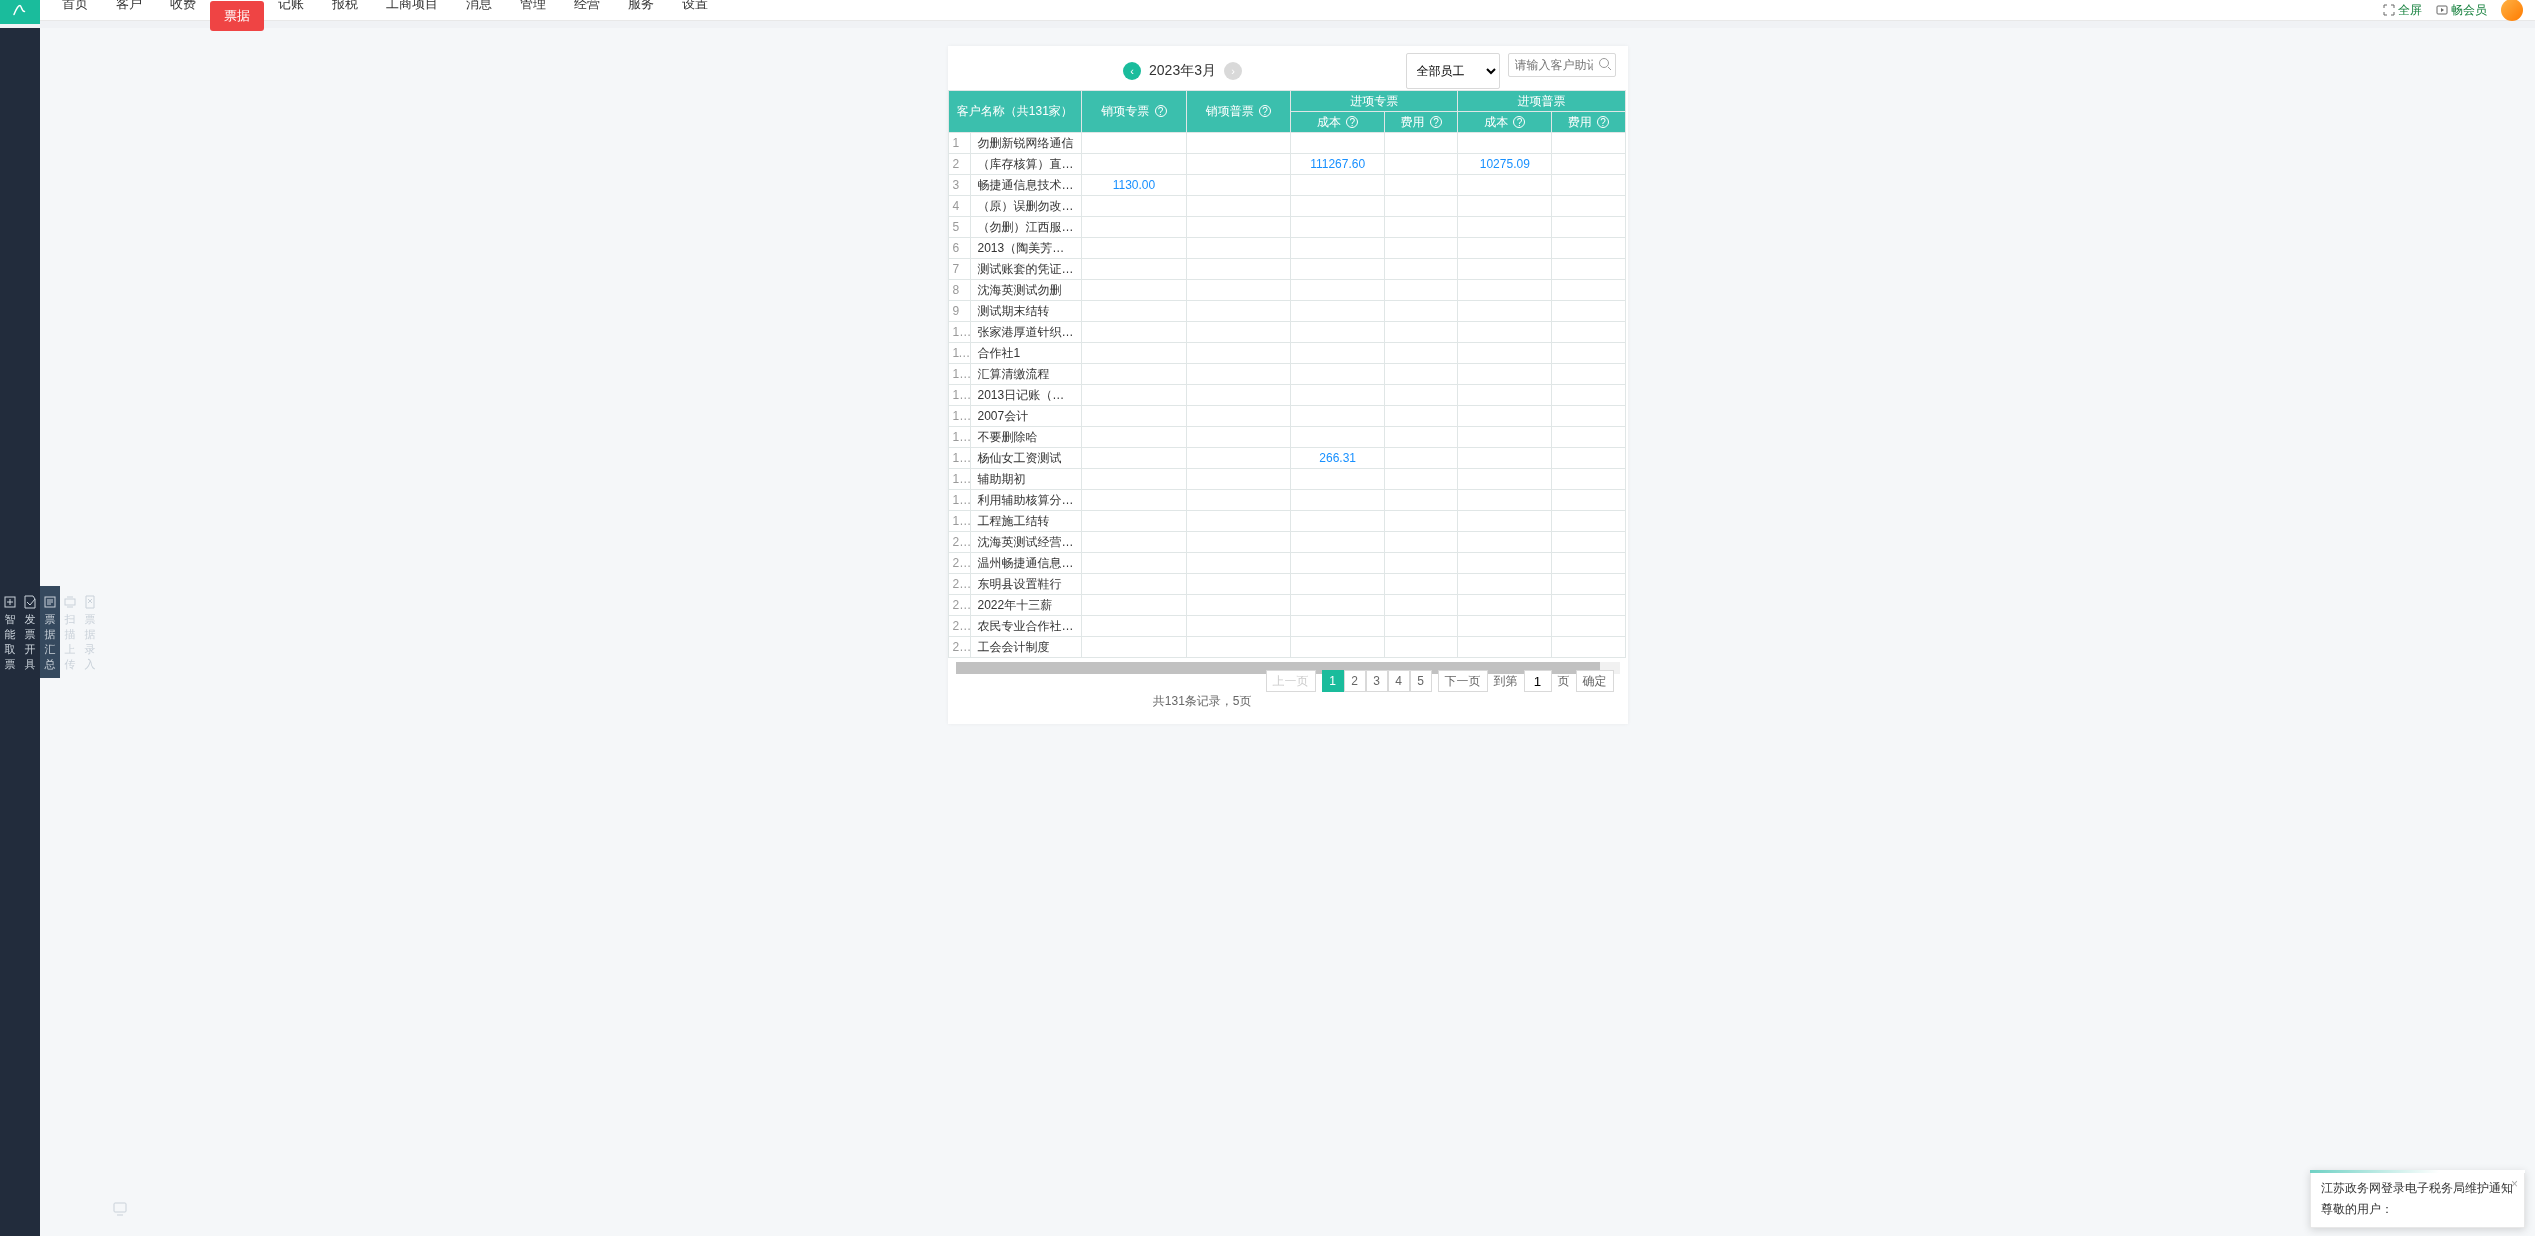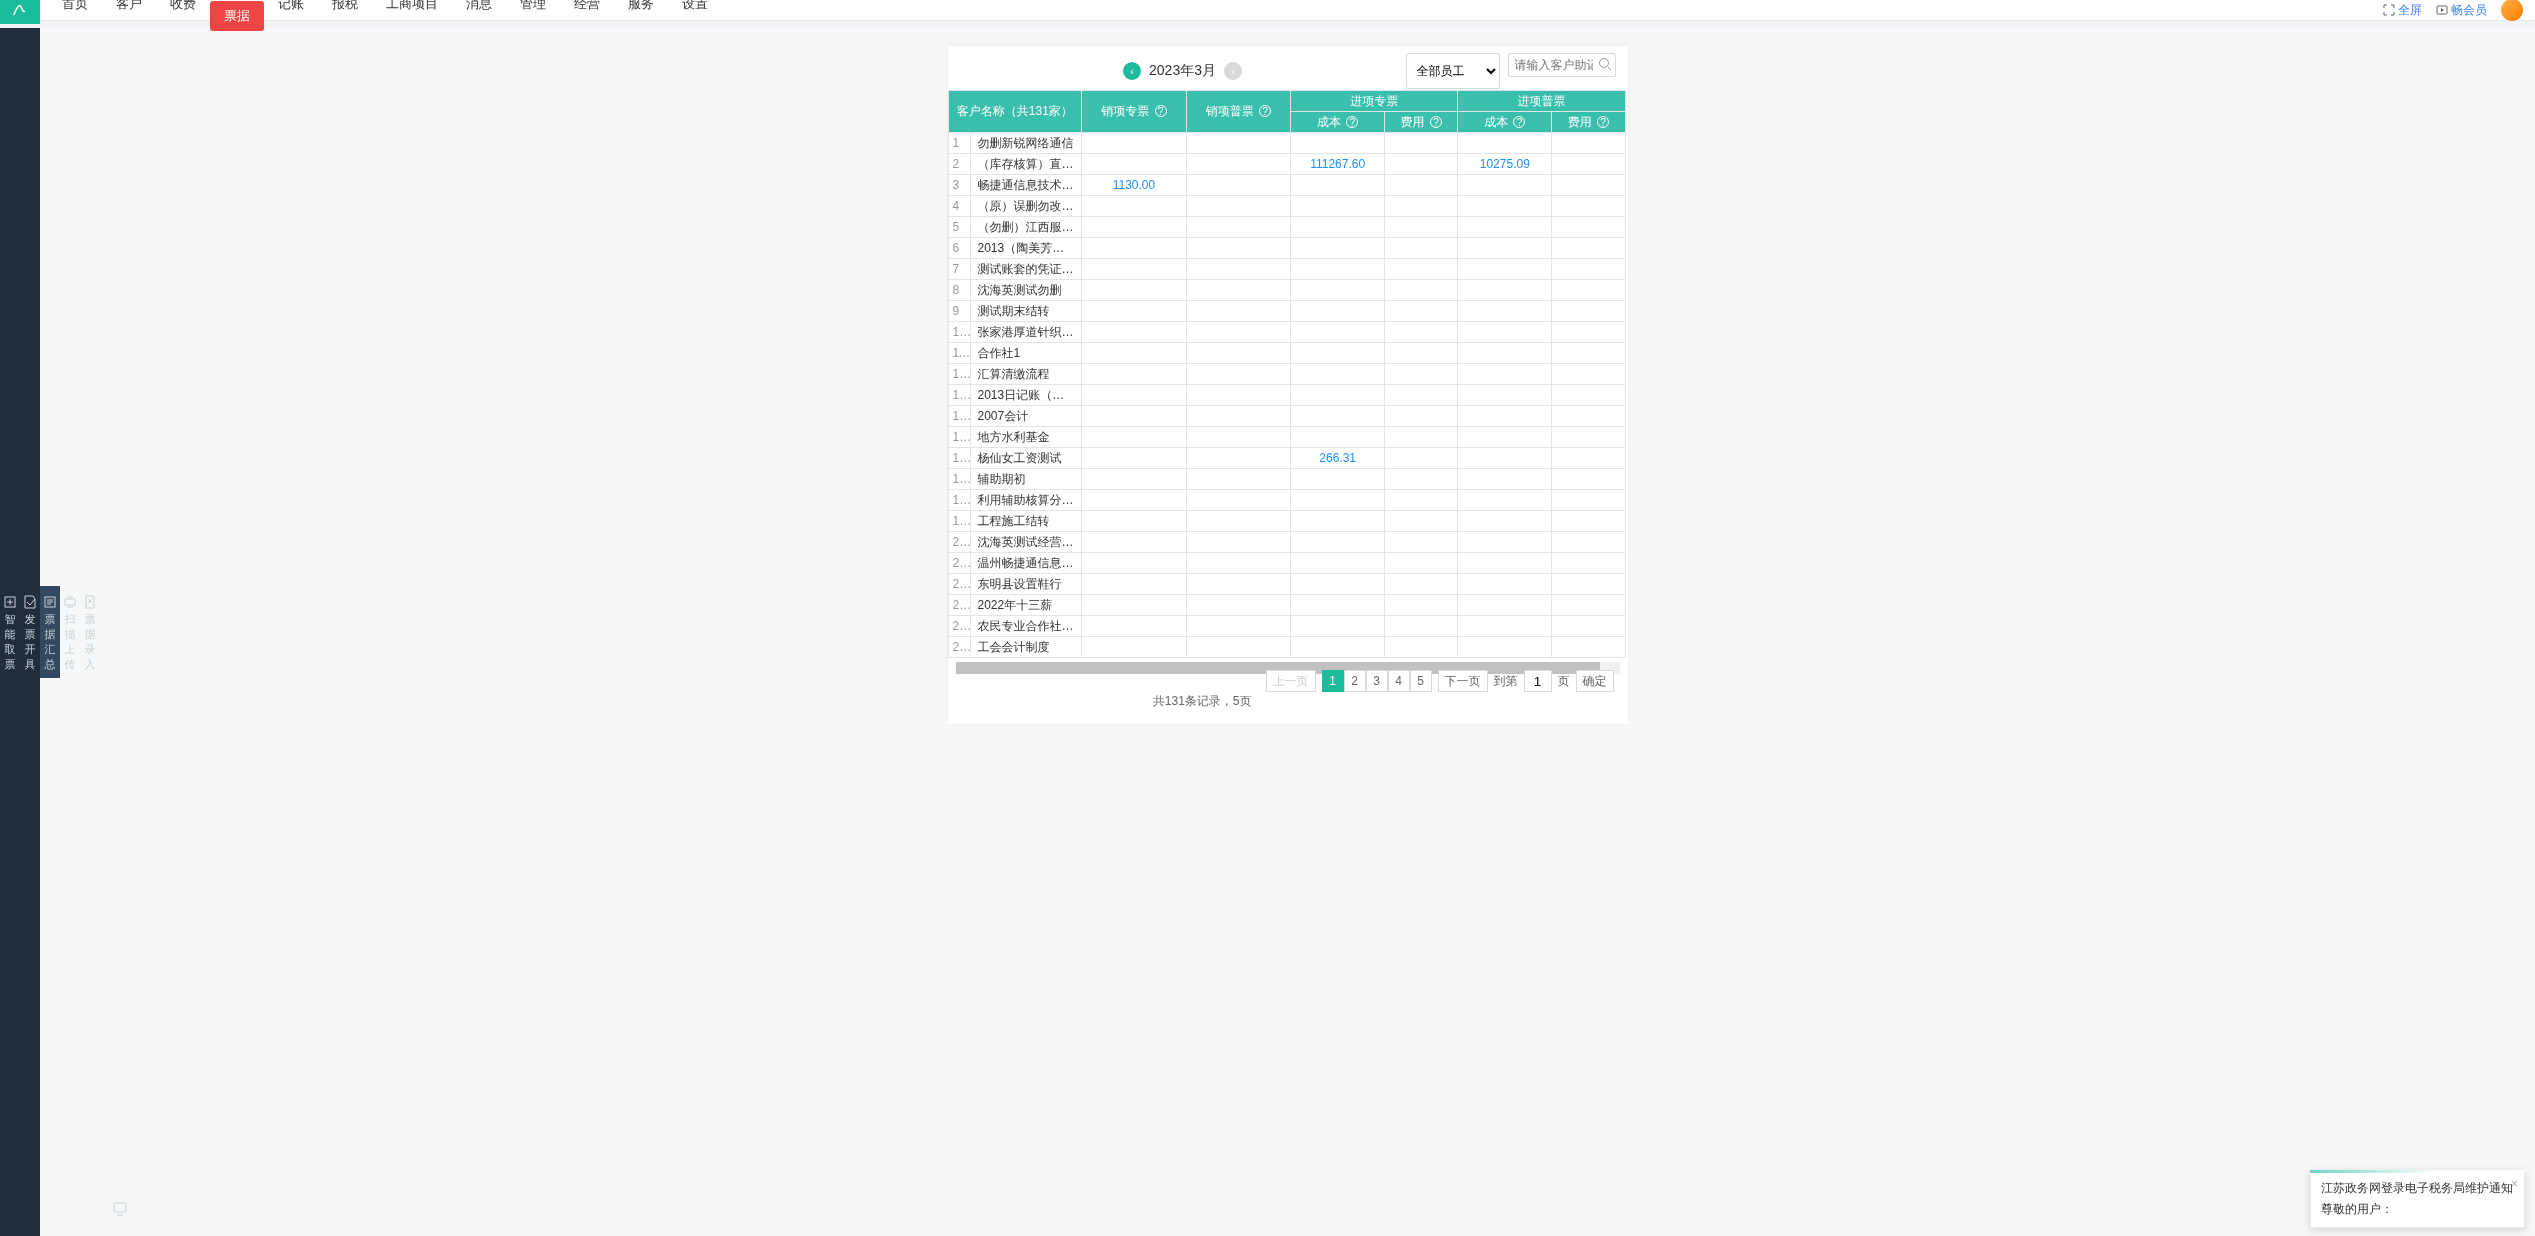--- a/index.html
+++ b/index.html
@@ -5,21 +5,21 @@
 * { box-sizing: border-box; margin: 0; padding: 0; }
 body { font-family: "Microsoft YaHei", Arial, sans-serif; font-size: 12px; color: #333; background: #f0f2f5; overflow: hidden; }
 
 
 .topbar { position: fixed; top: 0; left: 0; right: 0; height: 21px; background: #fff; border-bottom: 1px solid #e8e8e8; display: flex; align-items: center; z-index: 100; }
 .logo { width: 40px; height: 28px; background: #1abc9c; display: flex; align-items: center; justify-content: center; }
 .logo svg { width: 18px; height: 18px; fill: #fff; }
 .nav { display: flex; gap: 0; padding-left: 8px; flex: 1; }
 .nav-item { padding: 6px 14px; cursor: pointer; font-size: 13px; color: #333; }
 .nav-item.active { background: #ef4444; color: #fff; border-radius: 3px; margin-top: 12px; }
-.topbar-right { display: flex; align-items: center; gap: 14px; margin-right: 12px; font-size: 12px; color: #3b82f6; }
+.topbar-right { display: flex; align-items: center; gap: 14px; margin-right: 12px; font-size: 12px; color: #15803d; }
 .avatar { width: 22px; height: 22px; border-radius: 50%; background: linear-gradient(135deg,#ffb347,#ff7b00); }
 .top-icon { display: inline-flex; align-items: center; gap: 3px; cursor: pointer; }
 
 
 .sidebar { position: fixed; top: 28px; left: 0; bottom: 0; width: 40px; background: #222c3c; display: flex; align-items: center; z-index: 90; }
 .side-item { width: 40px; padding: 8px 2px 6px; text-align: center; color: #c9d1d9; font-size: 11px; cursor: pointer; }
 .side-item.active { background: #35495e; }
 .side-icon { display: block; margin: 0 auto 2px; }
 .side-bottom { margin-top: auto; padding-bottom: 12px; }
 
@@ -341,21 +341,21 @@
             <td class="name">2007会计</td>
             <td></td>
             <td></td>
             <td></td>
             <td></td>
             <td></td>
             <td></td>
           </tr>
           <tr>
             <td class="idx">15</td>
-            <td class="name">地方水利基金</td>
+            <td class="name">不要删除哈</td>
             <td></td>
             <td></td>
             <td></td>
             <td></td>
             <td></td>
             <td></td>
           </tr>
           <tr>
             <td class="idx">16</td>
             <td class="name">杨仙女工资测试</td>

